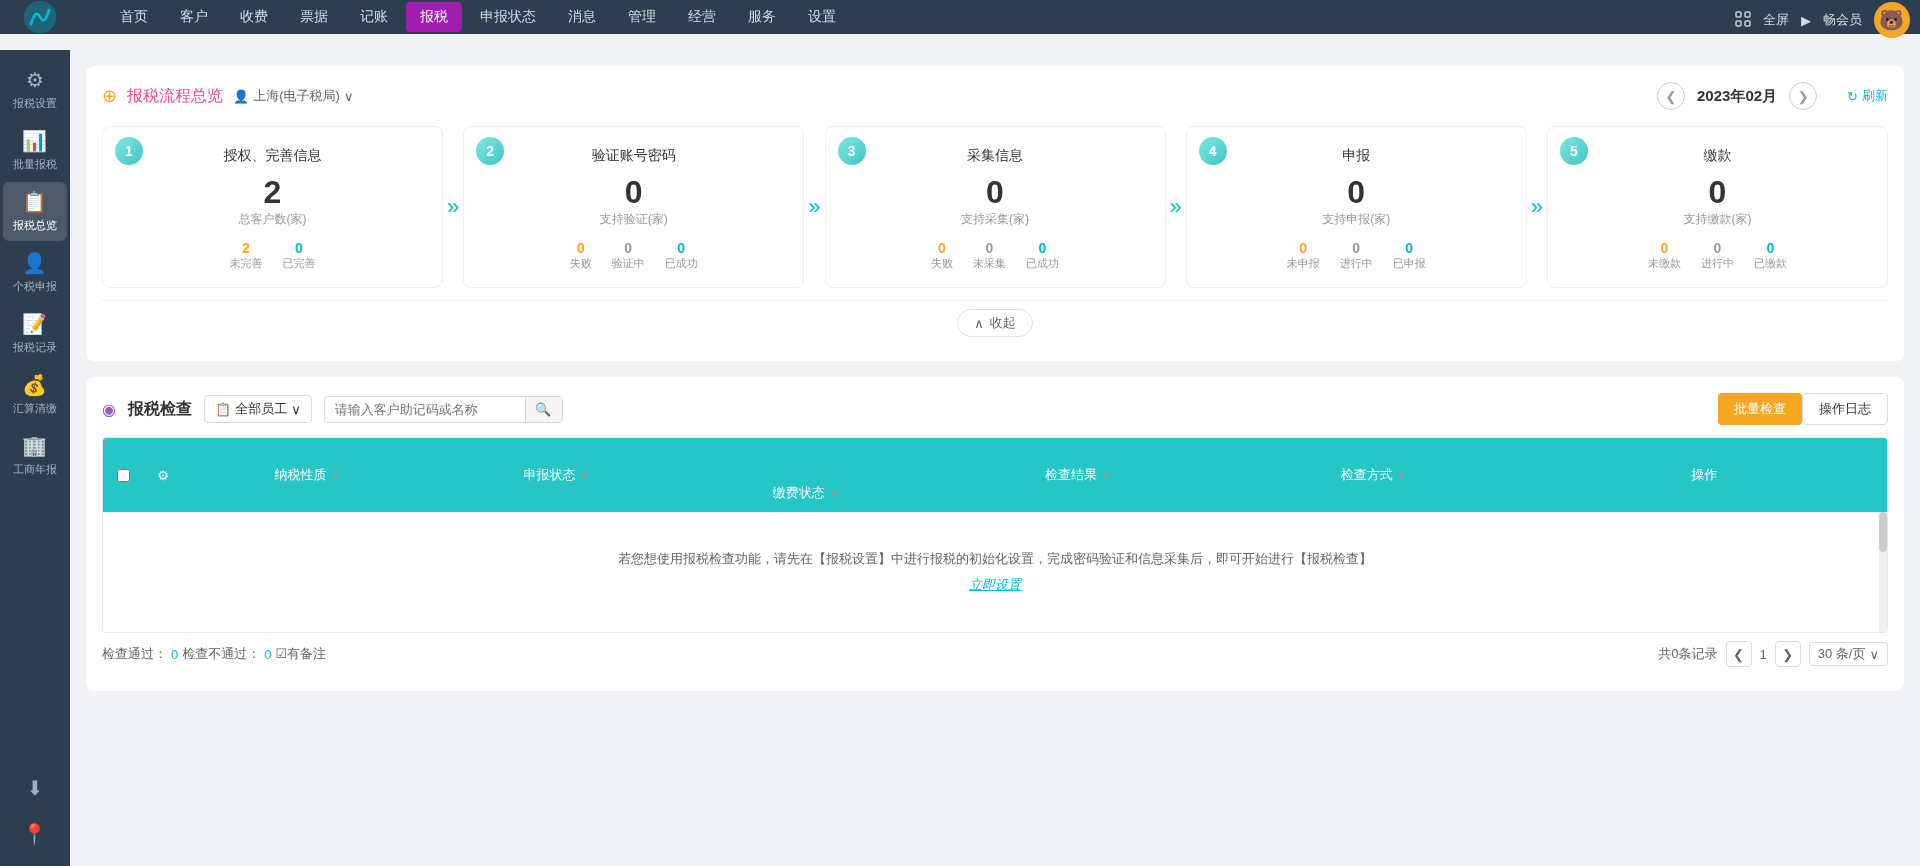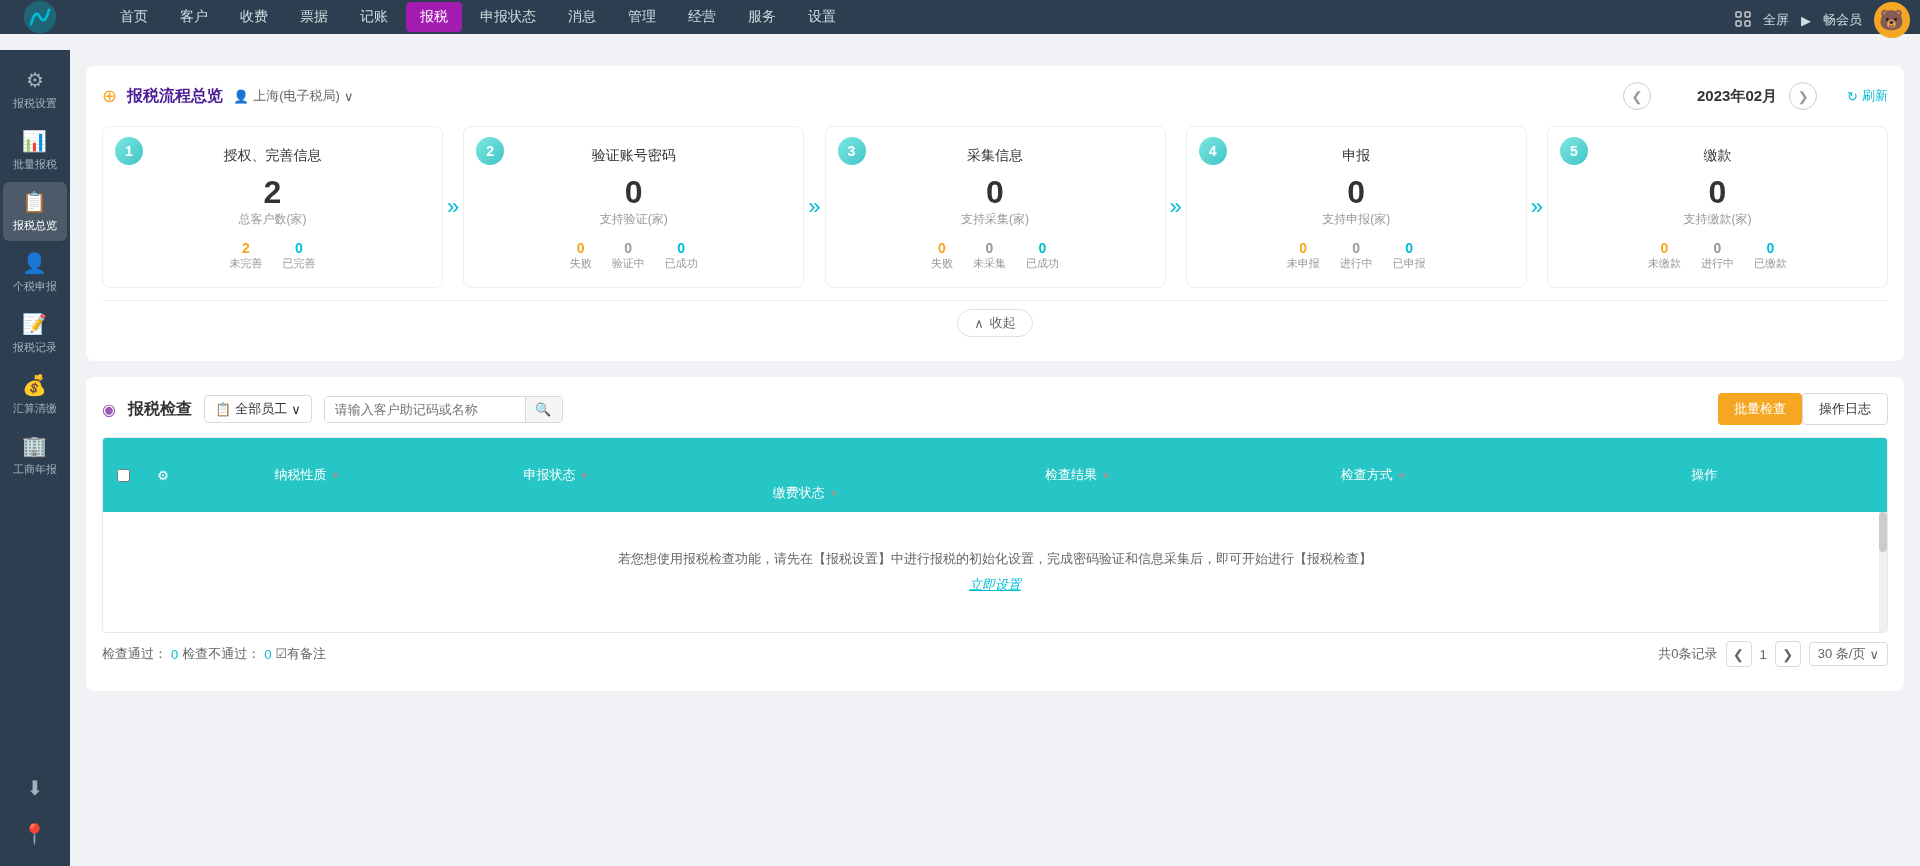--- a/index.html
+++ b/index.html
@@ -108,22 +108,22 @@
 
     
     .section-header {
       display: flex;
       align-items: center;
       gap: 10px;
       margin-bottom: 16px;
     }
     .section-title {
       font-size: 16px;
-      font-weight: bold;
-      color: #4c1d95;
+      font-weight: normal;
+      color: #ec4899;
     }
     .section-title-icon {
       color: #f5a623;
       font-size: 18px;
     }
     .location-tag {
       display: flex;
       align-items: center;
       gap: 4px;
       color: #666;
@@ -133,21 +133,20 @@
     .nav-month {
       display: flex;
       align-items: center;
       gap: 12px;
       margin-left: auto;
     }
     .nav-month .month-text {
       font-size: 15px;
       font-weight: bold;
       color: #333;
-      margin-left: 34px;
     }
     .nav-btn {
       width: 28px;
       height: 28px;
       border-radius: 50%;
       border: 1px solid #ccc;
       background: #fff;
       cursor: pointer;
       display: flex;
       align-items: center;

